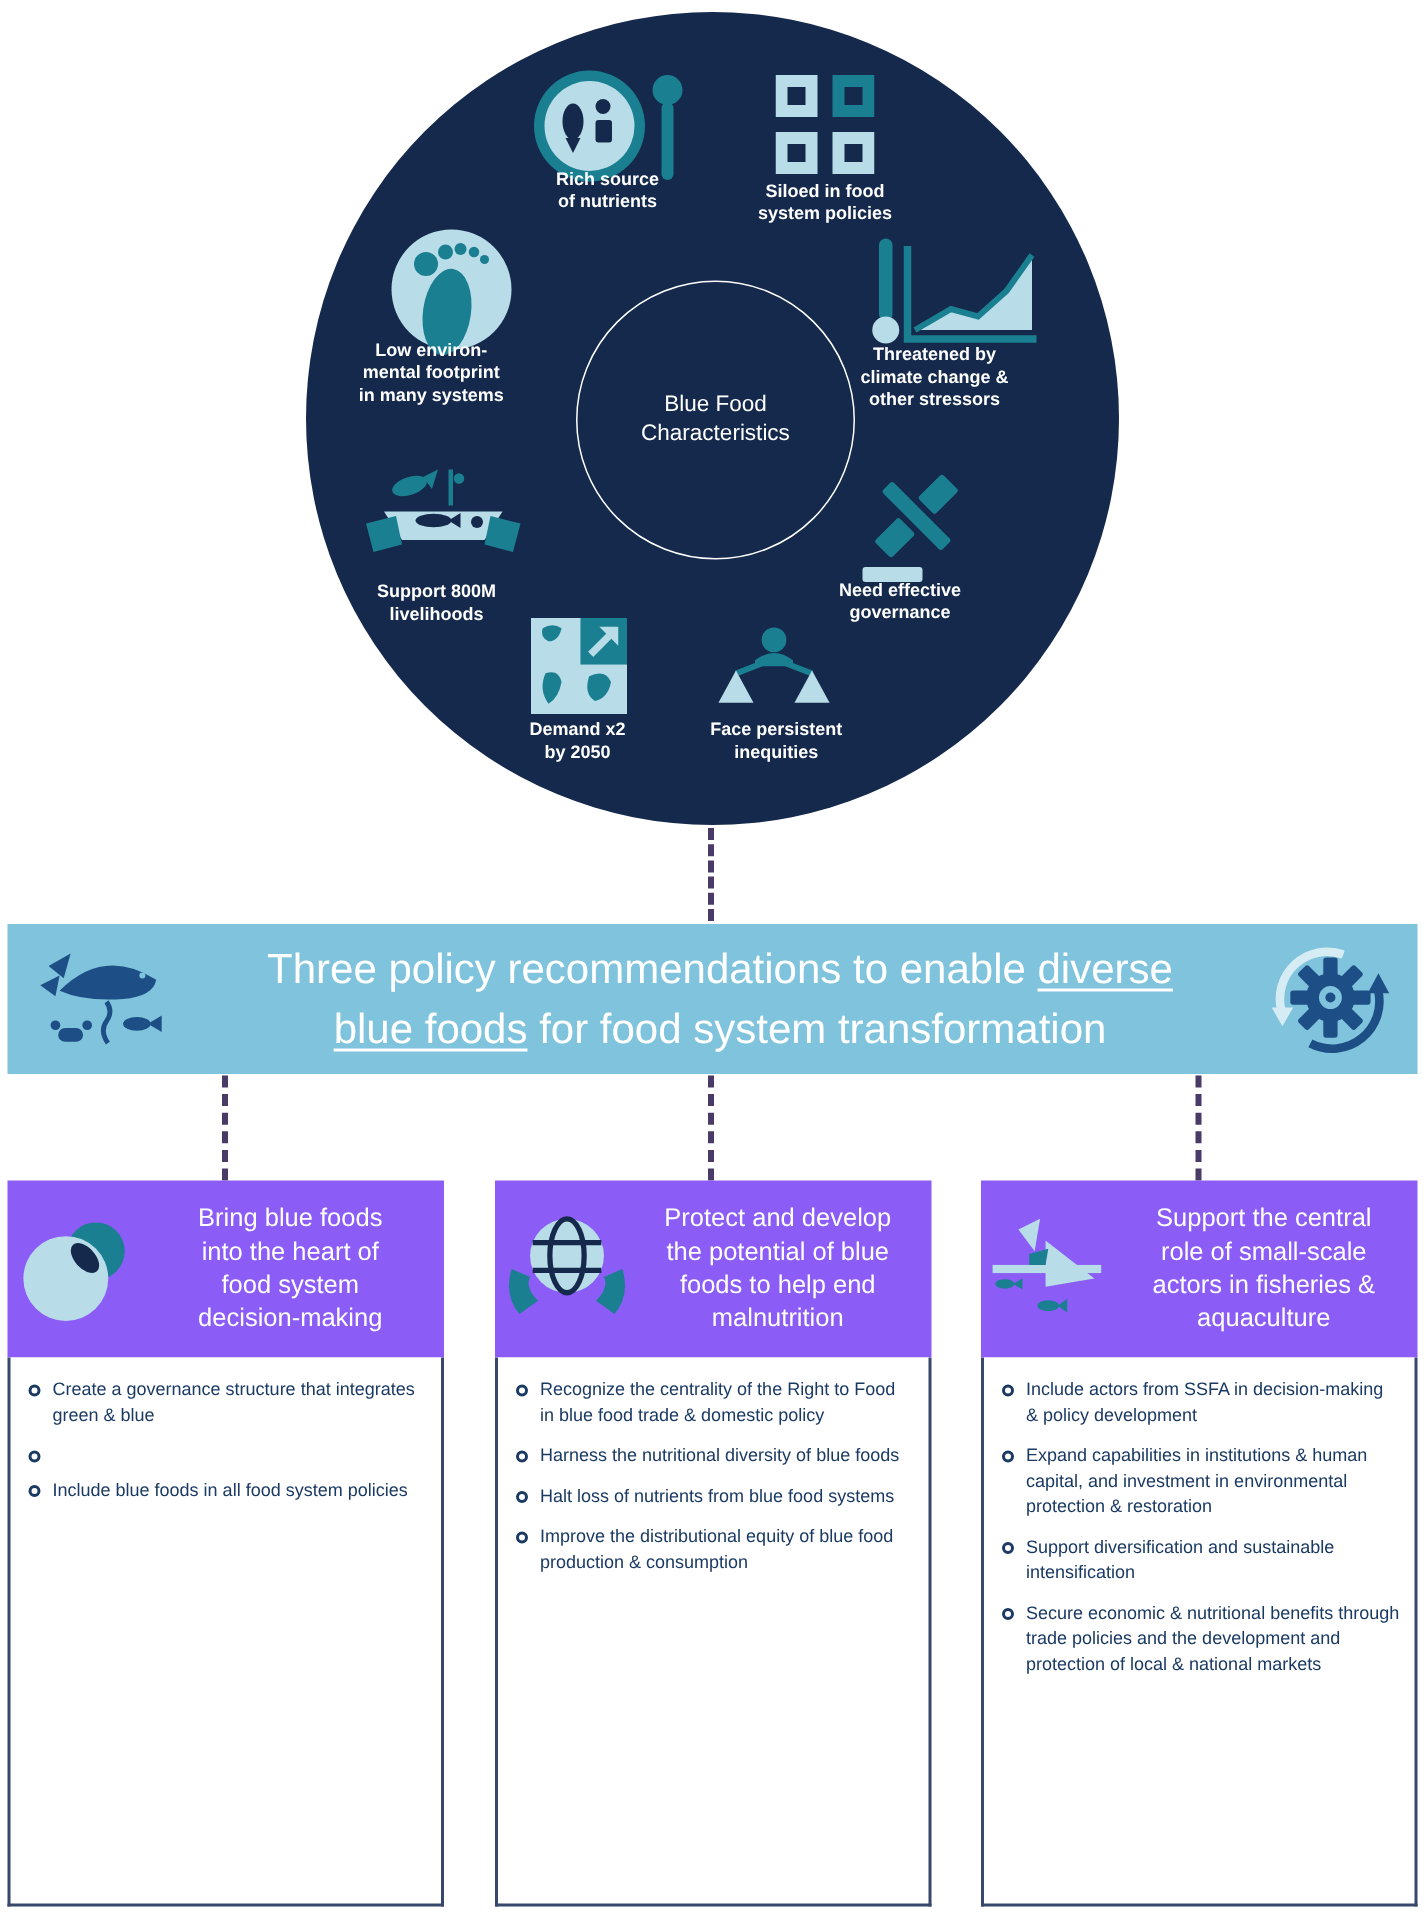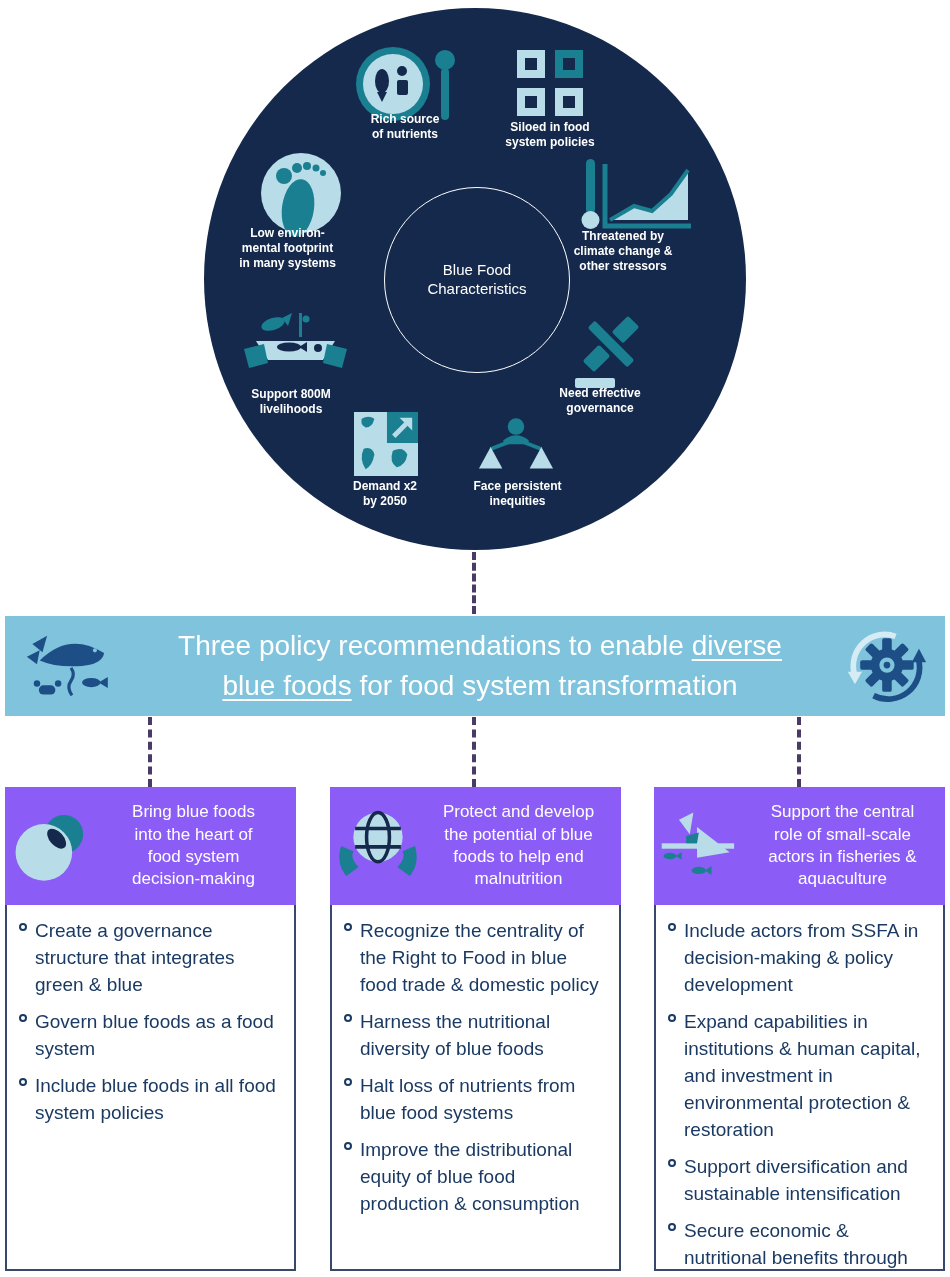--- a/index.html
+++ b/index.html
@@ -30,21 +30,21 @@
   
   .col{position:absolute;top:787px;width:291px;}
   .col-1{left:5px;} .col-2{left:330px;} .col-3{left:654px;}
   .col-header{height:118px;background:#8b5cf6;display:flex;align-items:center;}
   .col-header .h-icon{flex:none;width:96px;display:flex;justify-content:center;line-height:0;}
   .col-title{flex:1;color:#ffffff;font-size:17px;line-height:1.32;text-align:center;
     white-space:pre-line;padding-right:10px;}
   .col-body{height:366px;background:#ffffff;border:2px solid #37486B;border-top:none;
     padding:13px 10px 6px 12px;}
   .col-body ul{list-style:none;margin:0;padding:0;}
-  .col-body li{display:flex;gap:8px;margin-bottom:10px;font-size:19px;line-height:1.42;color:#1B3A63;}
+  .col-body li{display:flex;gap:8px;margin-bottom:10px;font-size:12px;line-height:1.42;color:#1B3A63;}
   .bullet{flex:none;width:8px;height:8px;border:2px solid #1B3A63;border-radius:50%;margin-top:5px;}
 </style>
 </head>
 <body>
 
 <div class="stage">
 
   <div class="big-circle"></div>
 
   <div class="c-icon" style="left:353px;top:44px;">
@@ -233,21 +233,20 @@
 decision-making</div>
     </div>
     <div class="col-body">
       <ul>
         <li>
             <span class="bullet"></span>
             <span>Create a governance structure that integrates green &amp; blue</span>
           </li>
         <li>
             <span class="bullet"></span>
-            <span>Govern blue foods as a food system</span>
           </li>
         <li>
             <span class="bullet"></span>
             <span>Include blue foods in all food system policies</span>
           </li>
       </ul>
     </div>
   </div>
 
   <div class="col col-2">

